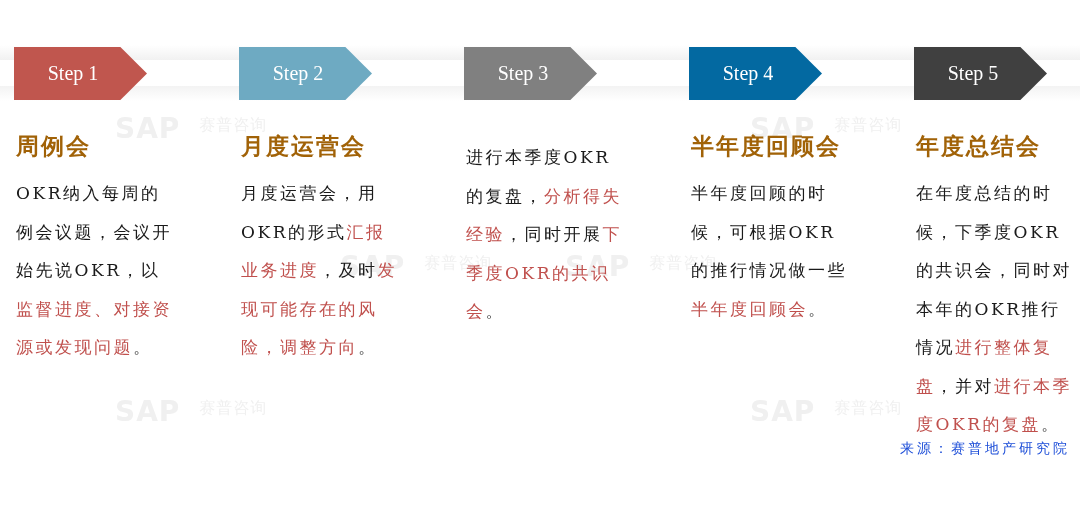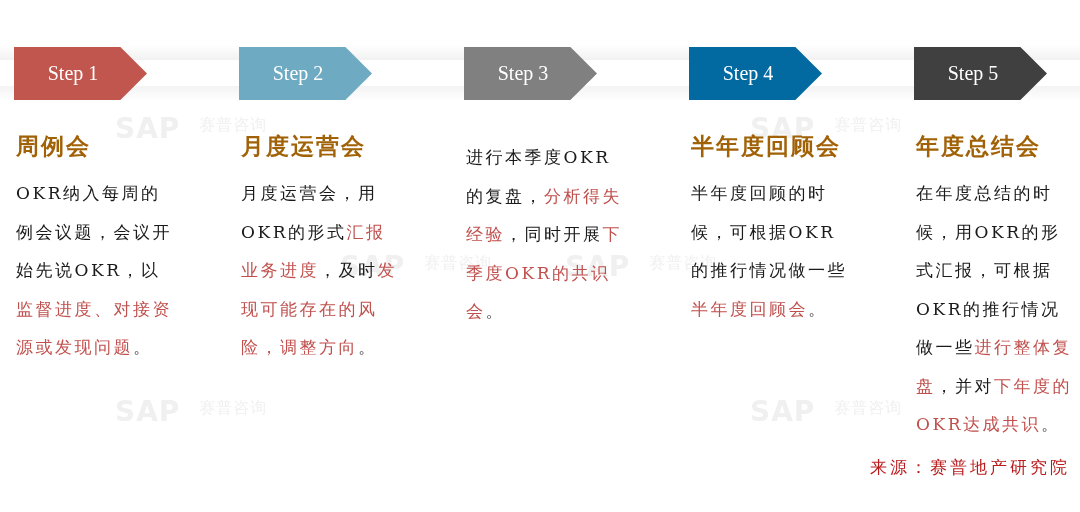--- a/index.html
+++ b/index.html
@@ -20,21 +20,21 @@
     .arrow span { display: block; width: 118px; text-align: center; padding-left: 0; }
     .col { position: absolute; top: 128px; width: 175px; }
     .col h2 { margin: 0; font-size: 23px; font-weight: bold; color: #a16207; letter-spacing: 2px;
       font-family: "DejaVu Serif", serif; line-height: 36px; }
     .col p { margin: 10px 0 0 0; font-size: 17px; line-height: 38.5px; color: #1a1a1a;
       letter-spacing: 2.5px; }
     .hl { color: #c0504d; }
     .wm { position: absolute; color: #f0f0f0; font-family: "DejaVu Sans", sans-serif;
       font-weight: bold; font-size: 28px; letter-spacing: 1px; white-space: nowrap; }
     .wm small { font-size: 16px; font-weight: normal; vertical-align: 8px; margin-left: 19px; }
-    .source { position: absolute; right: 10px; top: 456px; font-size: 17px; color: #b91c1c;
+    .source { position: absolute; right: 10px; top: 440px; font-size: 14px; color: #1d4ed8;
       letter-spacing: 3px; }
   </style>
 </head>
 <body>
 
 <div class="band-top"></div>
 <div class="band-bot"></div>
 
 <div class="wm" style="left:115px;top:112px;"><span>SAP</span><small>赛普咨询</small></div>
 <div class="wm" style="left:340px;top:250px;"><span>SAP</span><small>赛普咨询</small></div>
@@ -69,16 +69,16 @@
 </div>
 <div class="col" style="left:466px;width:160px;">
   <p><span>进行本季度OKR的复盘，</span><span class="hl">分析得失经验</span><span>，同时开展</span><span class="hl">下季度OKR的共识会</span><span>。</span></p>
 </div>
 <div class="col" style="left:691px;width:160px;">
   <h2>半年度回顾会</h2>
   <p><span>半年度回顾的时候，可根据OKR的推行情况做一些</span><span class="hl">半年度回顾会</span><span>。</span></p>
 </div>
 <div class="col" style="left:916px;width:162px;">
   <h2>年度总结会</h2>
-  <p><span>在年度总结的时候，用OKR的形式汇报，可根据OKR的推行情况做一些</span><span class="hl">进行整体复盘</span><span>，并对</span><span class="hl">下年度的OKR达成共识</span><span>。</span></p>
+  <p><span>在年度总结的时候，下季度OKR的共识会，同时对本年的OKR推行情况</span><span class="hl">进行整体复盘</span><span>，并对</span><span class="hl">进行本季度OKR的复盘</span><span>。</span></p>
 </div>
 
 <div class="source">来源：赛普地产研究院</div>
 
 </body></html>

